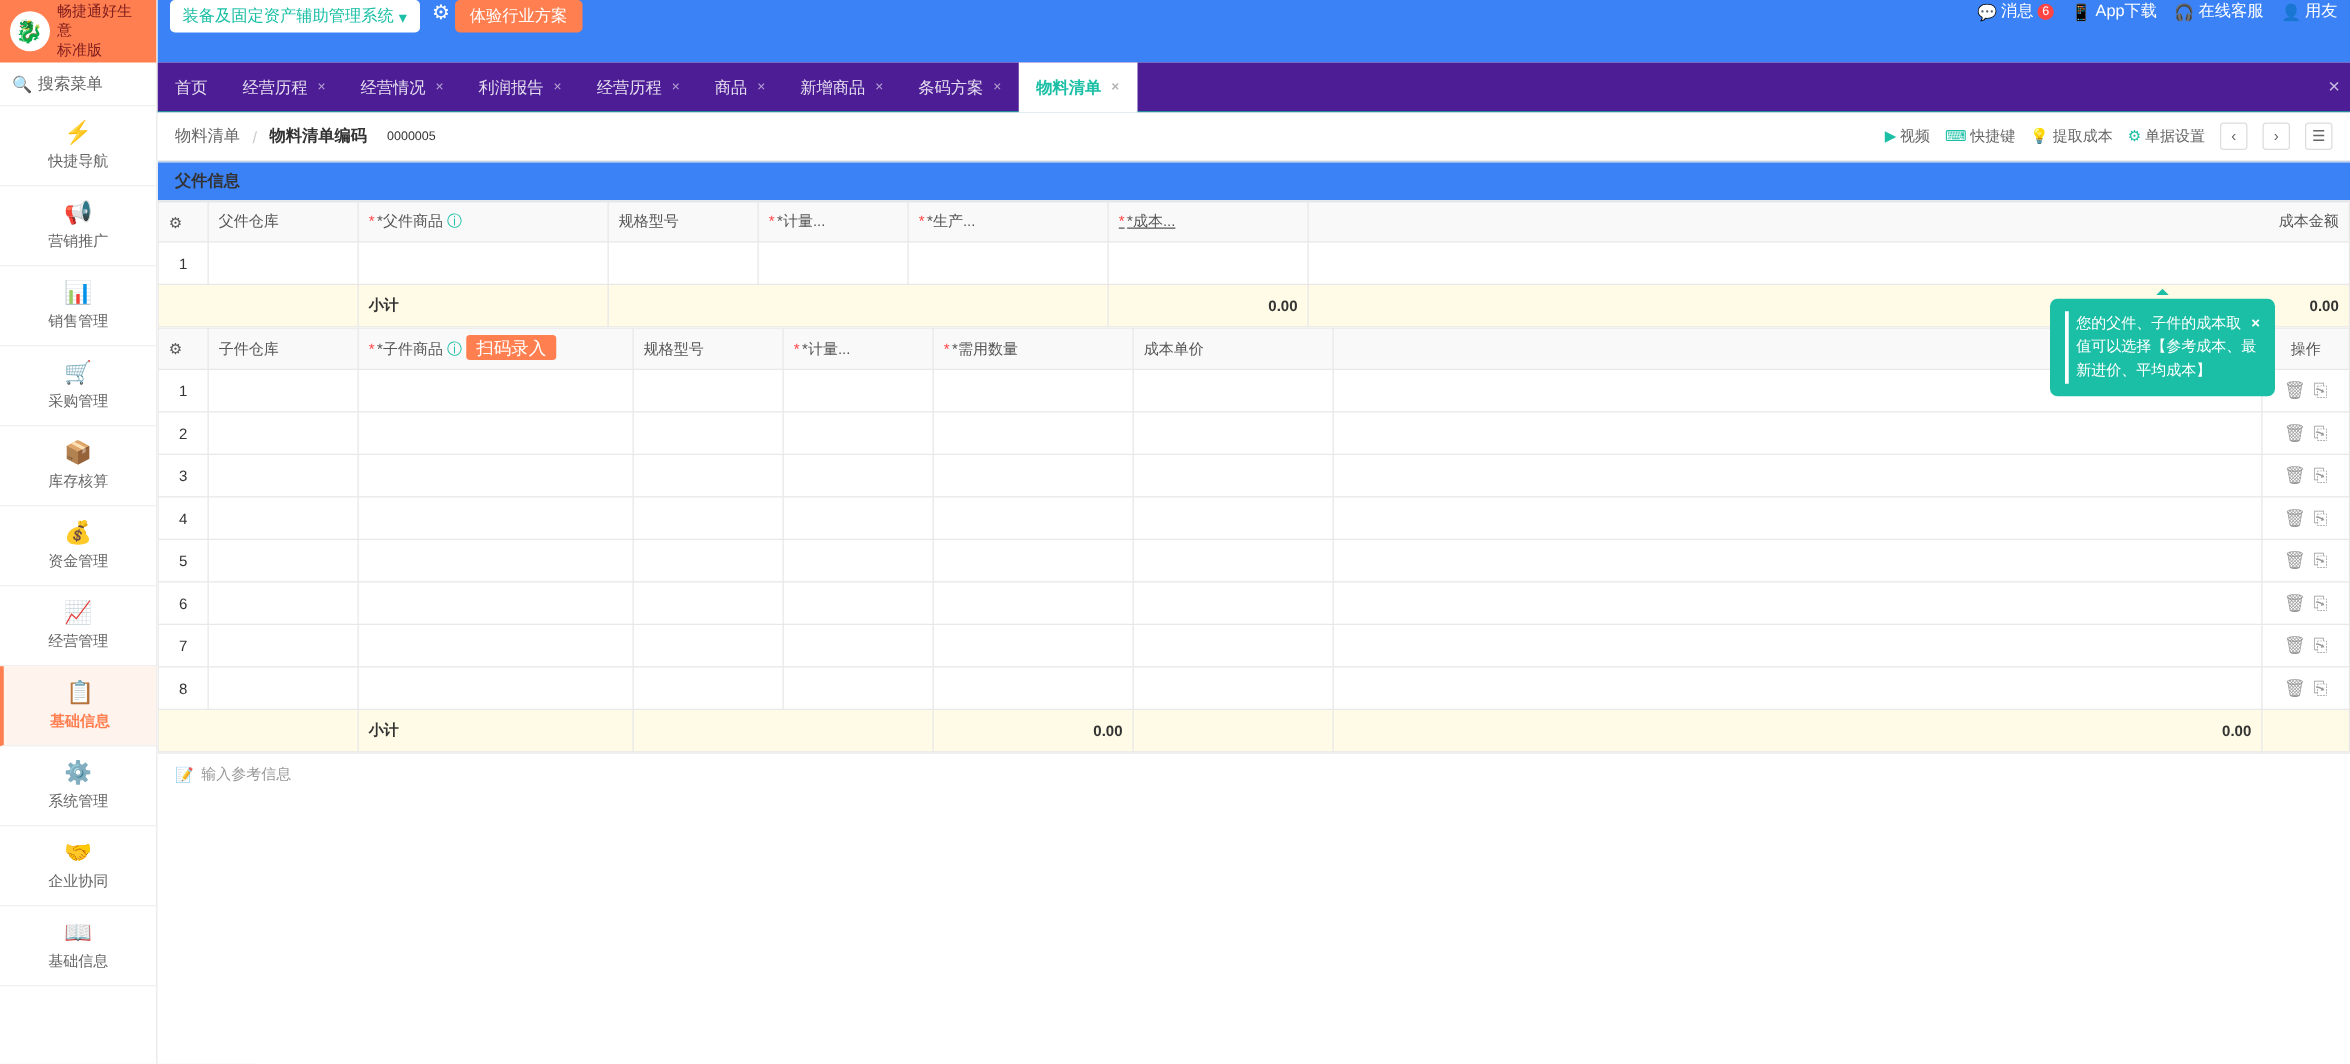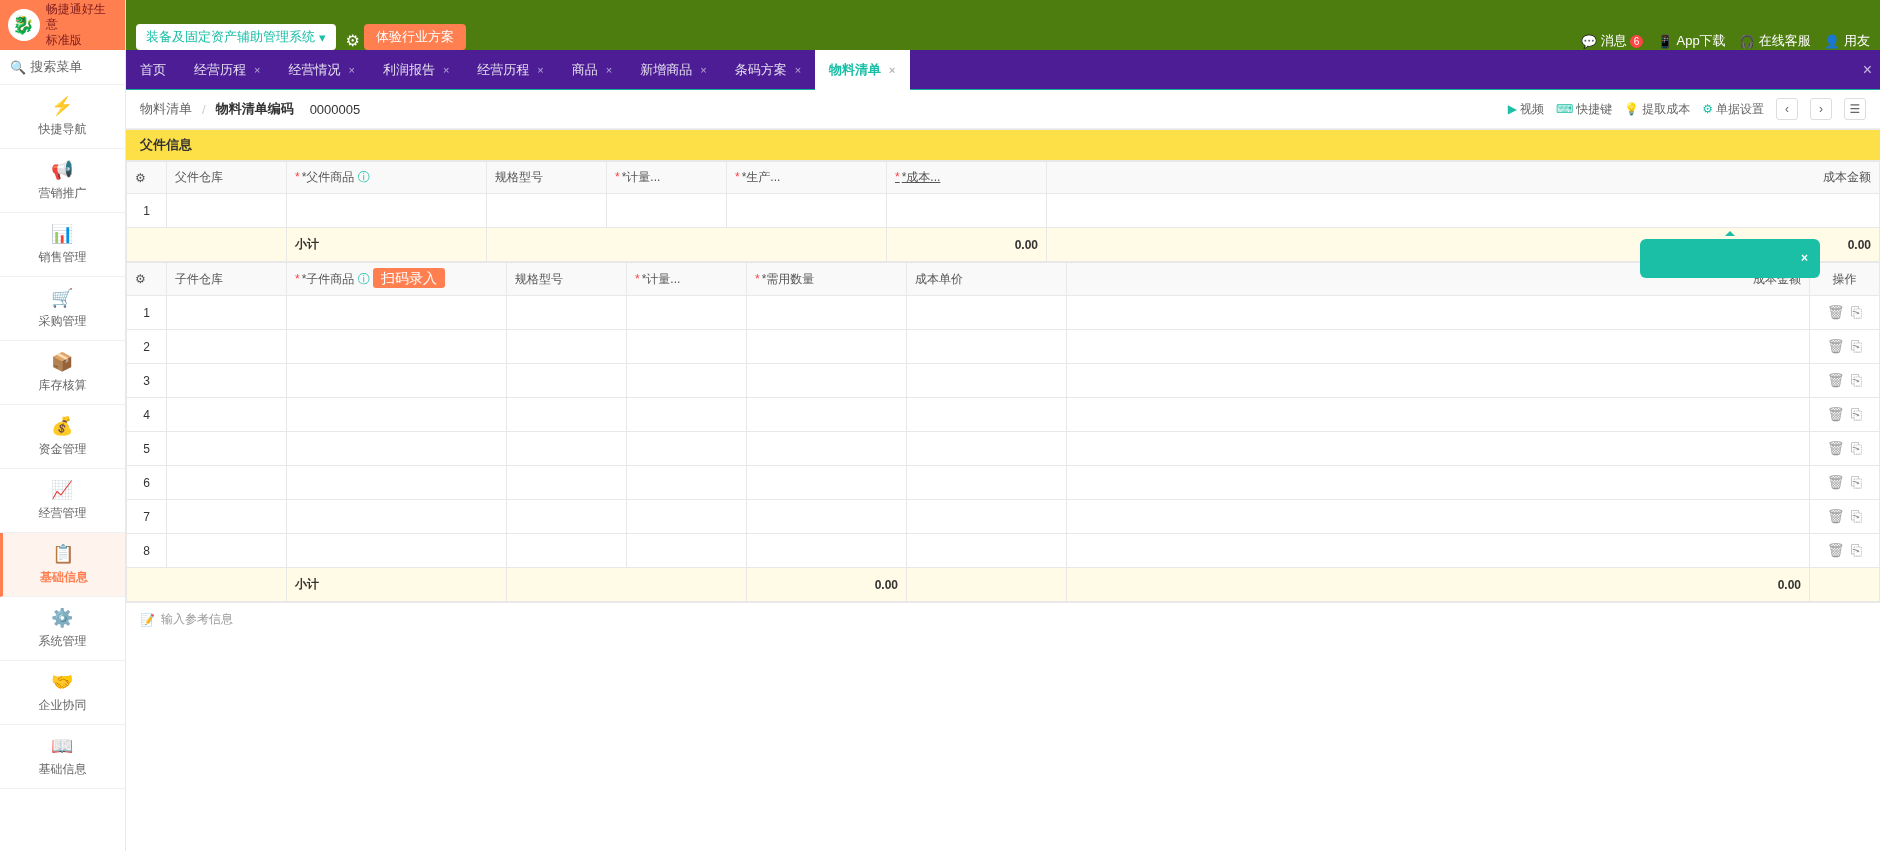--- a/index.html
+++ b/index.html
@@ -45,23 +45,23 @@
     }
     .sidebar-nav-item.active { background: #fff3ee; color: #ff7f50; }
     .sidebar-nav-item .nav-icon { font-size: 18px; }
     .sidebar-nav-item.active { font-weight: bold; border-left: 3px solid #ff7f50; }
 
     
     .main { flex: 1; display: flex; flex-direction: column; overflow: hidden; }
 
     
     .top-header {
-      background: #4d7c0f;
+      background: #3b82f6;
       height: 50px;
-      display: flex; align-items: flex-end;
+      display: flex; align-items: flex-start;
       padding: 0 10px;
       gap: 4px;
     }
     .top-header-system {
       background: #fff;
       color: #1abfa5;
       padding: 4px 10px;
       border-radius: 4px;
       font-size: 13px;
       display: flex; align-items: center; gap: 4px;
@@ -116,31 +116,31 @@
 
     
     .breadcrumb-bar {
       display: flex; align-items: center; padding: 8px 14px;
       background: #fff; border-bottom: 1px solid #eee;
       gap: 10px;
     }
     .breadcrumb-item { color: #666; font-size: 13px; }
     .breadcrumb-item.current { color: #333; font-weight: bold; }
     .breadcrumb-sep { color: #ccc; }
-    .breadcrumb-code { color: #333; font-size: 13px; margin-left: 6px; }
+    .breadcrumb-code { color: #333; font-size: 10px; margin-left: 6px; }
 
     .page-right-actions {
       margin-left: auto; display: flex; align-items: center; gap: 12px; font-size: 12px; color: #666;
     }
     .page-right-actions span { cursor: pointer; display: flex; align-items: center; gap: 3px; }
     .page-right-actions .action-icon { color: #1abfa5; }
 
     
     .section-title {
-      background: #fde047;
+      background: #3b82f6;
       padding: 6px 14px;
       font-size: 13px; font-weight: bold; color: #333;
       border-bottom: 1px solid #e8e8e8;
       border-top: 1px solid #e8e8e8;
     }
 
     
     .data-table { width: 100%; border-collapse: collapse; font-size: 12px; }
     .data-table th {
       background: #f9f9f9;
@@ -392,20 +392,21 @@
         <span class="page-nav-arrow">‹</span>
         <span class="page-nav-arrow">›</span>
         <span class="page-nav-arrow">☰</span>
       </div>
     </div>
 
     <div class="scrollable-content relative-wrap">
 
       <div class="tooltip-popup">
         <span class="tooltip-close">×</span>
+        <div class="tooltip-accent">您的父件、子件的成本取值可以选择【参考成本、最新进价、平均成本】</div>
       </div>
 
       <div class="section-title">父件信息</div>
       <div class="table-wrapper">
         <table class="data-table">
           <thead>
             <tr>
               <th style="width:40px;">
                 <span>⚙</span>
               </th>

